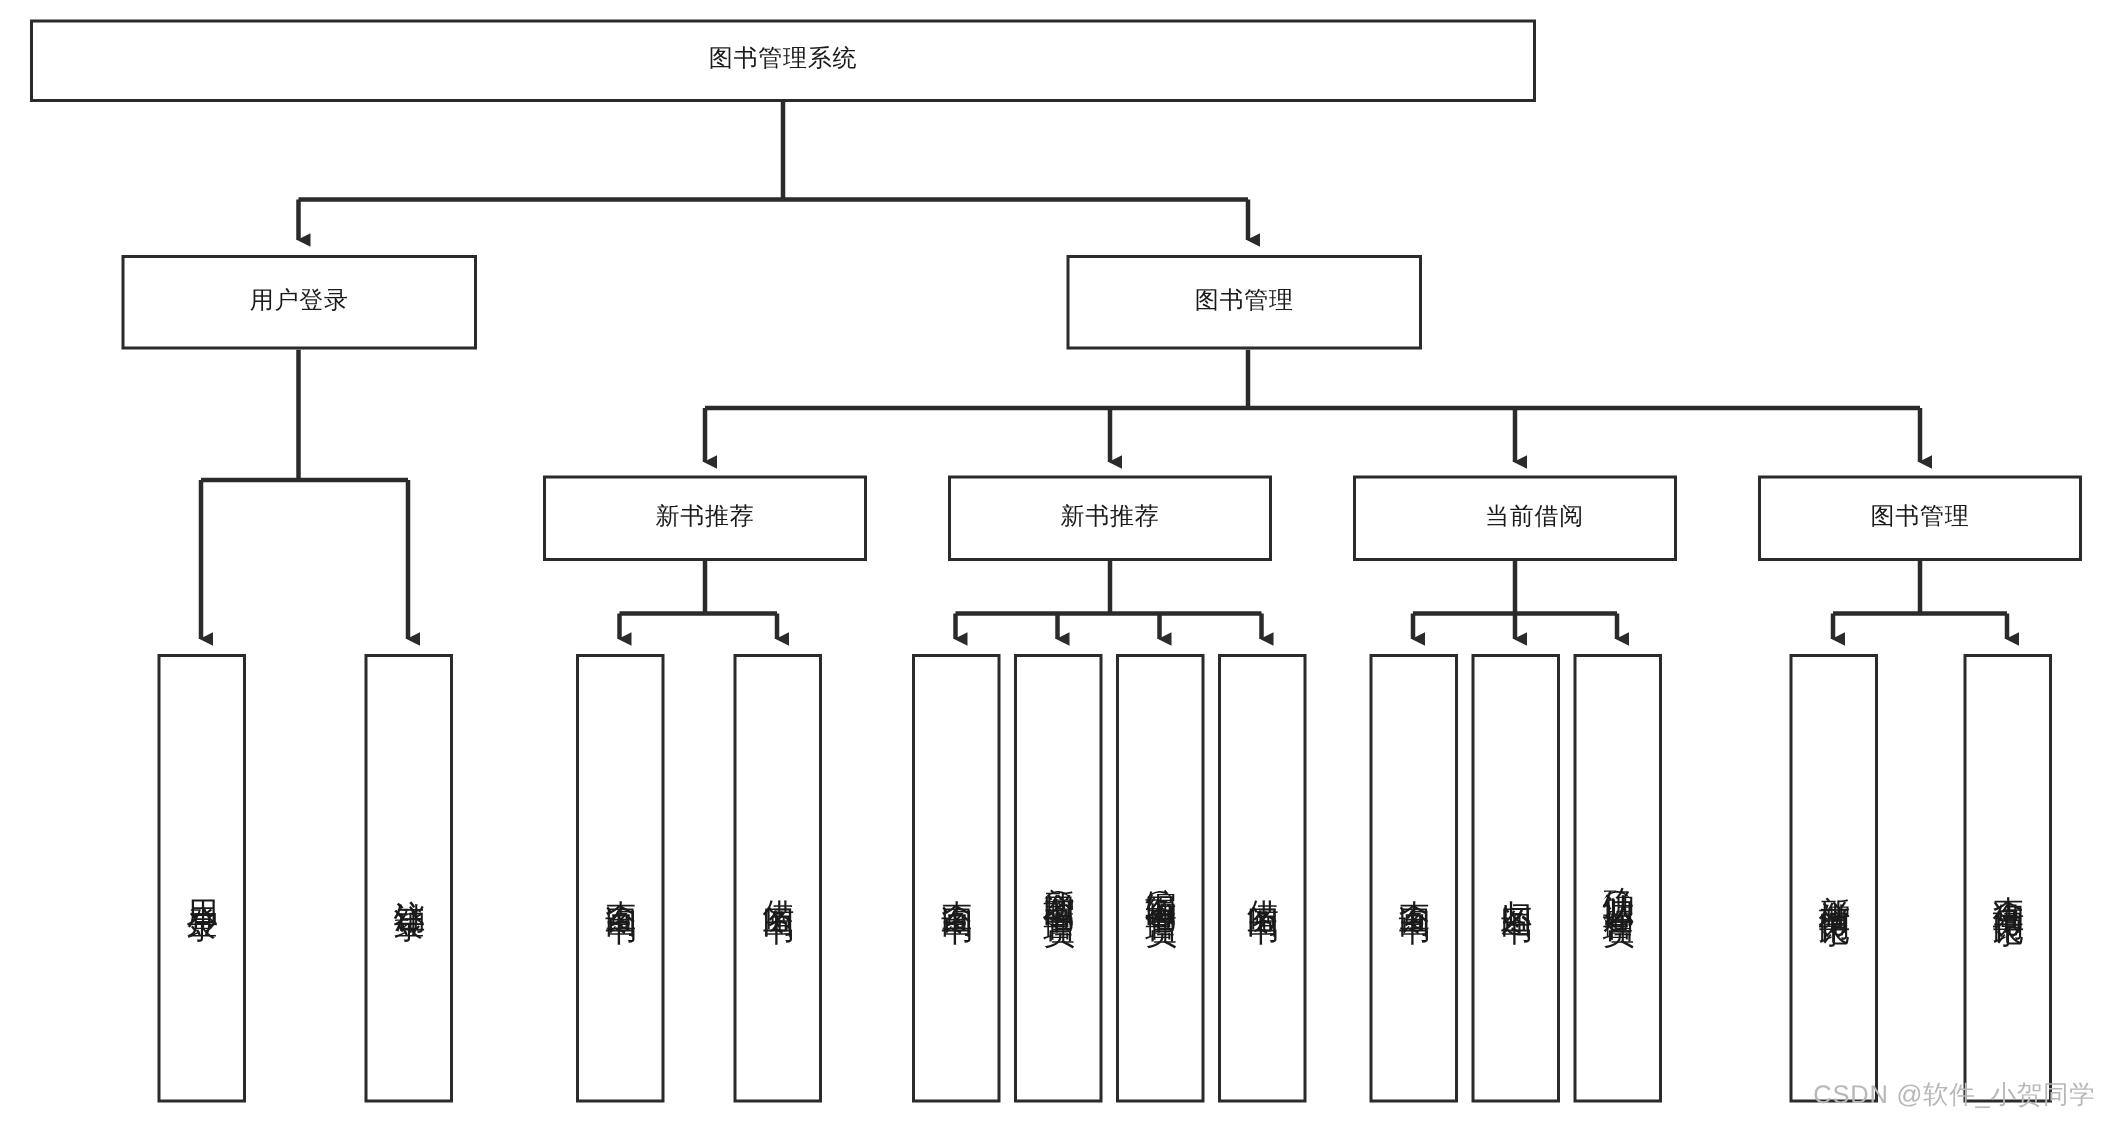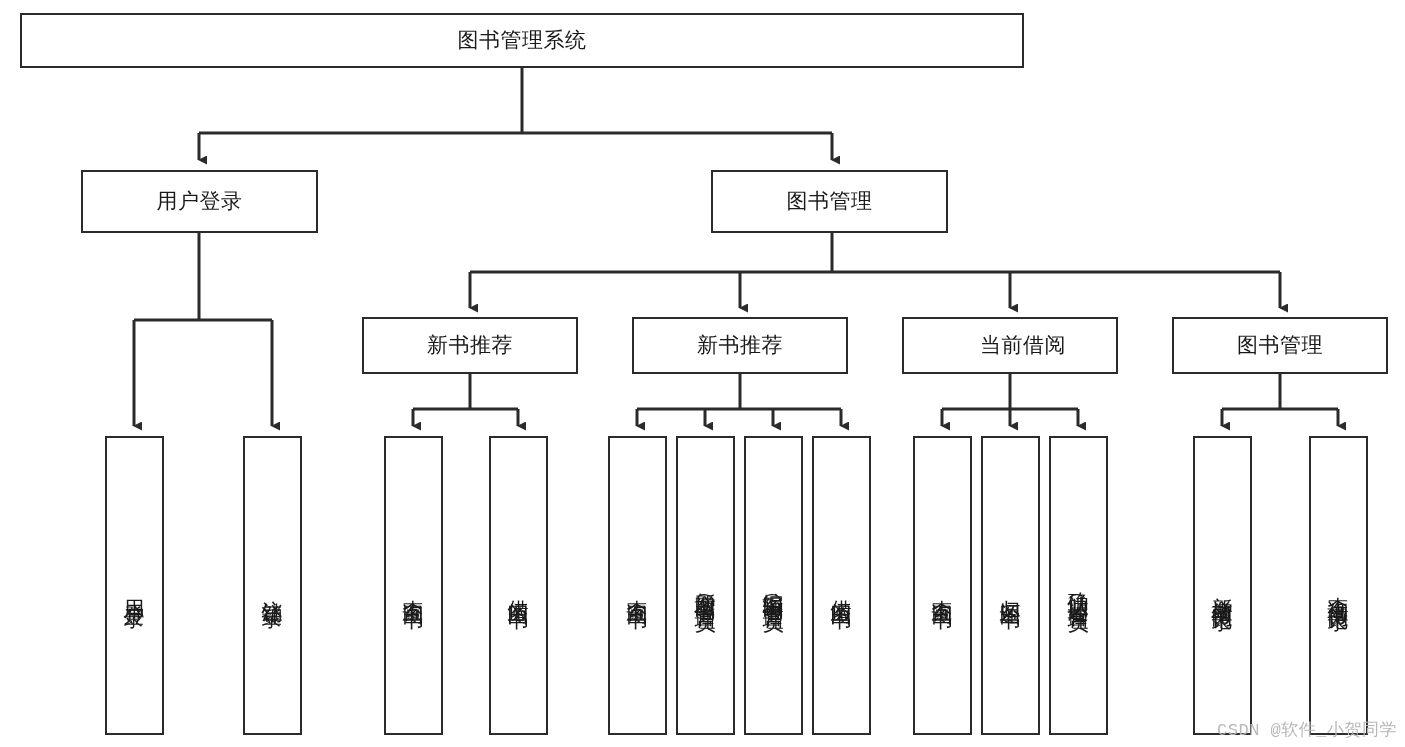--- a/index.html
+++ b/index.html
@@ -30,21 +30,21 @@
     position: absolute;
     box-sizing: border-box;
     background: #ffffff;
     border: 2.5px solid #2b2b2b;
     display: flex;
     align-items: center;
     justify-content: center;
     color: #1a1a1a;
   }
   .node-label {
-    font-size: 21px;
+    font-size: 16px;
     line-height: 1.15;
     letter-spacing: 0.5px;
     white-space: nowrap;
   }
   .node.leaf {
     align-items: center;
     justify-content: center;
     padding-top: 6px;
   }
   .node.leaf .node-label {
@@ -61,21 +61,20 @@
   }
   .watermark {
     position: absolute;
     right: 8px;
     bottom: 6px;
     font-size: 17px;
     color: #b8b8b8;
     letter-spacing: 0.5px;
     white-space: nowrap;
     pointer-events: none;
-    font-family: Liberation Mono, monospace;
   }
 </style>
 </head>
 <body>
 
 <div id="diagram-root">
 
   <svg class="edges" viewBox="0 0 1405 747" xmlns="http://www.w3.org/2000/svg">
     <defs>
       <marker id="arrow" markerWidth="9" markerHeight="9" refX="4.5" refY="8" orient="auto" markerUnits="userSpaceOnUse">

